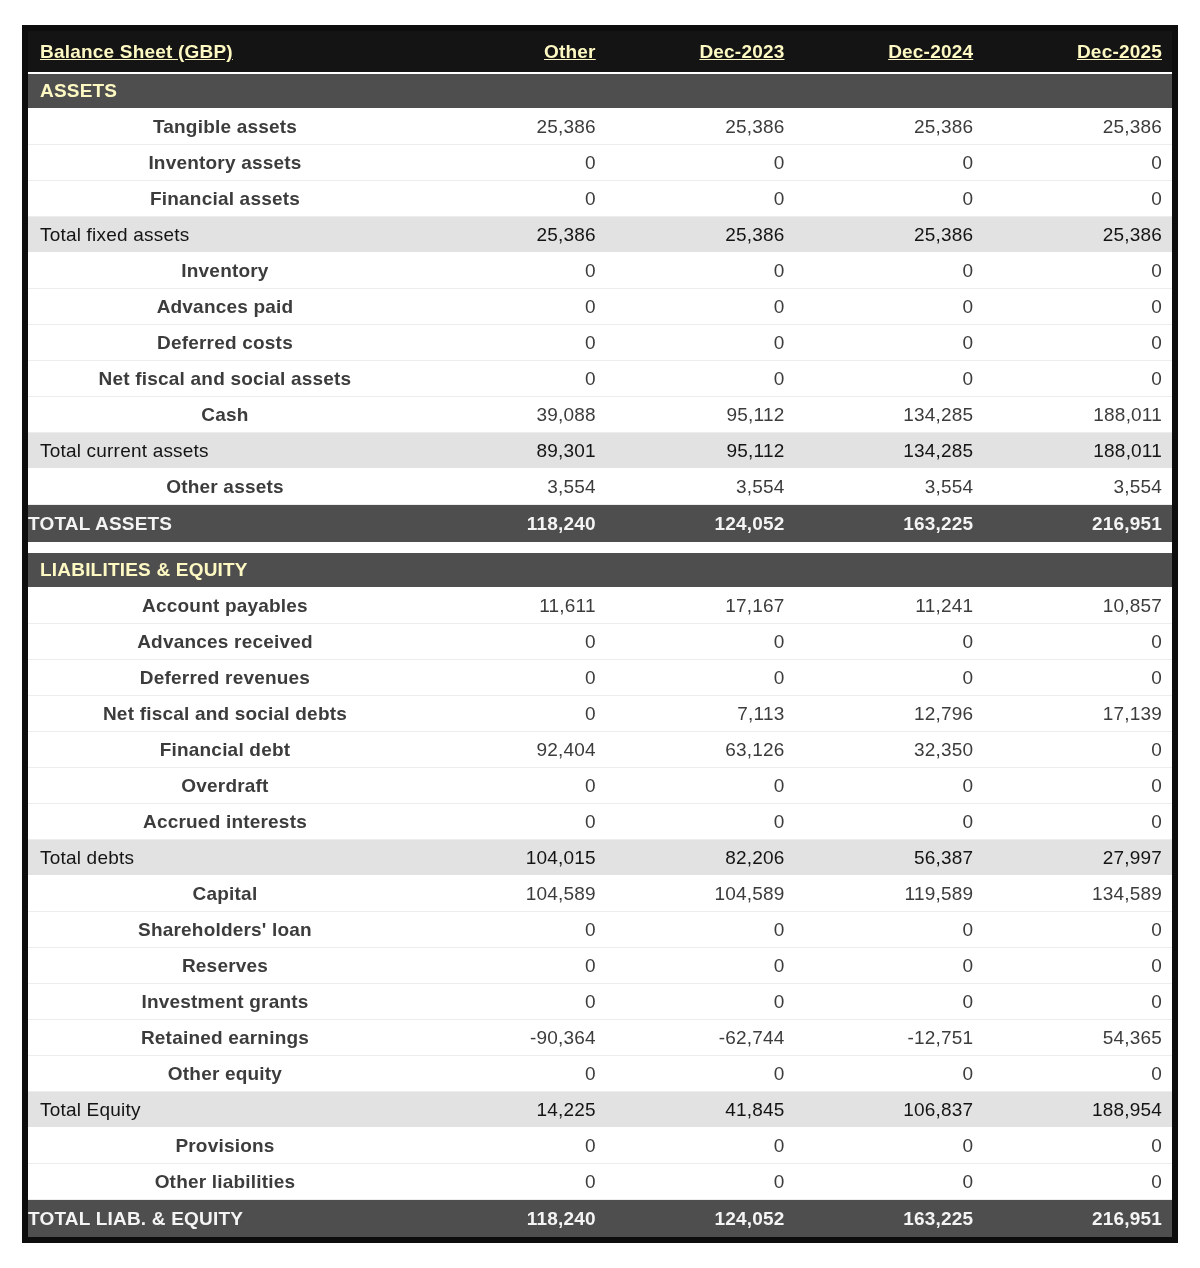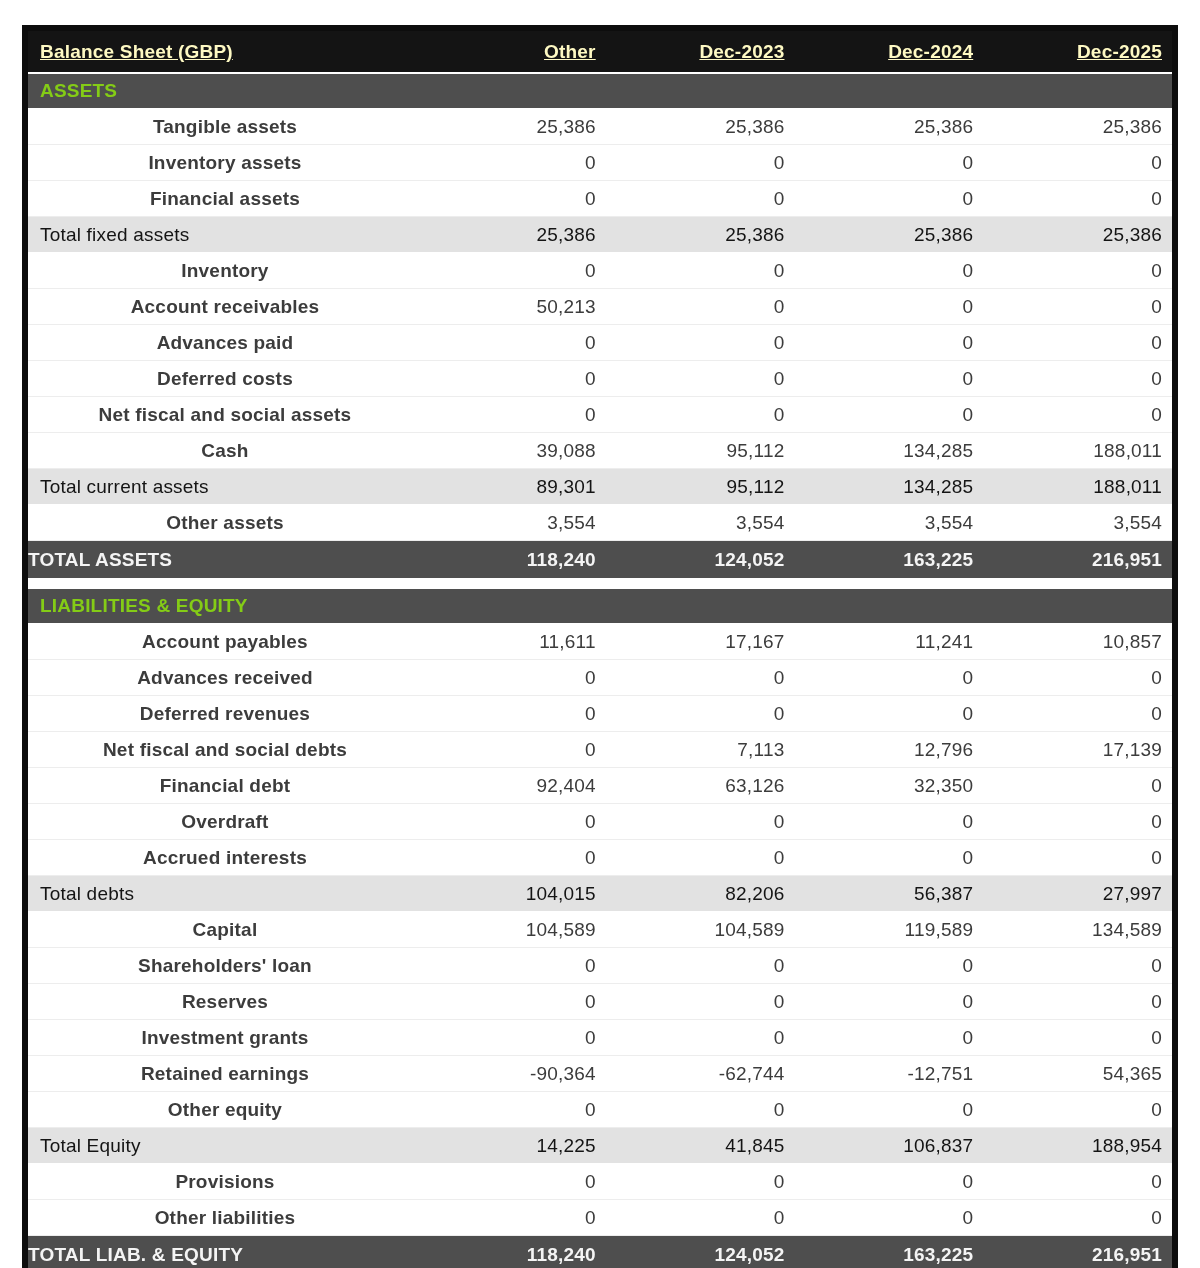--- a/index.html
+++ b/index.html
@@ -32,21 +32,21 @@
     padding: 10px 10px 9px 10px;
     text-align: right;
     white-space: nowrap;
     text-decoration: underline;
   }
   tr.head-row th.label-cell { text-align: left; padding-left: 12px; }
 
   
   tr.section-row td {
     background: #4e4e4e;
-    color: #84cc16;
+    color: #fef9c3;
     font-weight: 700;
     text-align: left;
     padding: 6px 12px 6px 12px;
     border-top: 2px solid #ffffff;
     border-bottom: 1px solid #ffffff;
   }
 
   
   tr.data-row td {
     background: #ffffff;
@@ -145,27 +145,20 @@
           <td>25,386</td>
         </tr>
         <tr class="data-row">
           <td class="label-cell">Inventory</td>
           <td>0</td>
           <td>0</td>
           <td>0</td>
           <td>0</td>
         </tr>
         <tr class="data-row">
-          <td class="label-cell">Account receivables</td>
-          <td>50,213</td>
-          <td>0</td>
-          <td>0</td>
-          <td>0</td>
-        </tr>
-        <tr class="data-row">
           <td class="label-cell">Advances paid</td>
           <td>0</td>
           <td>0</td>
           <td>0</td>
           <td>0</td>
         </tr>
         <tr class="data-row">
           <td class="label-cell">Deferred costs</td>
           <td>0</td>
           <td>0</td>

